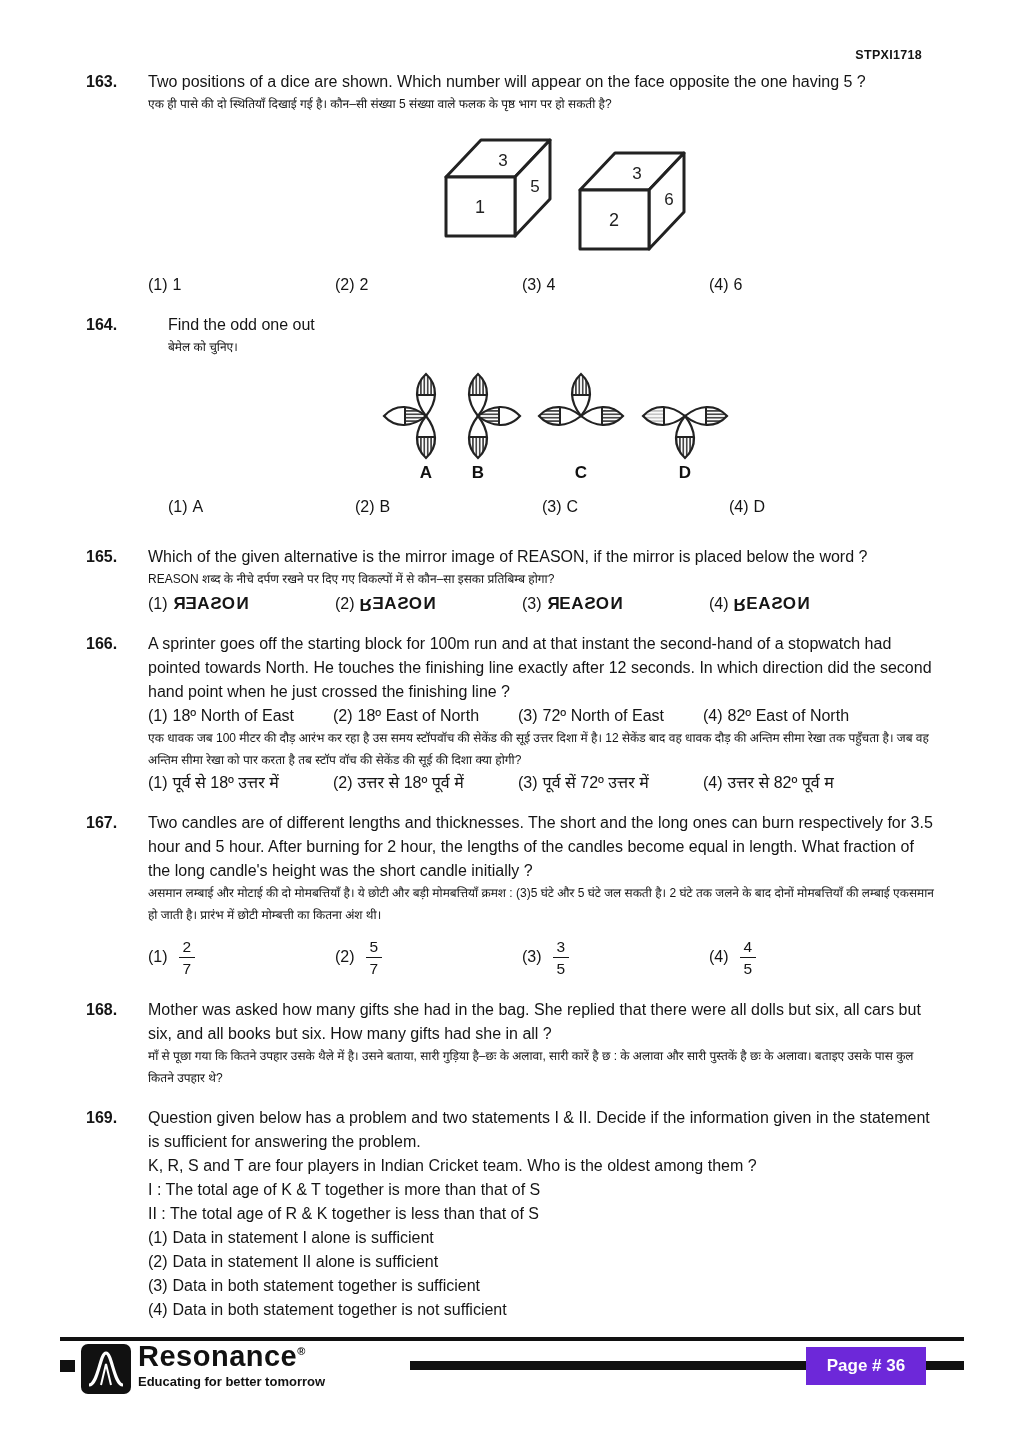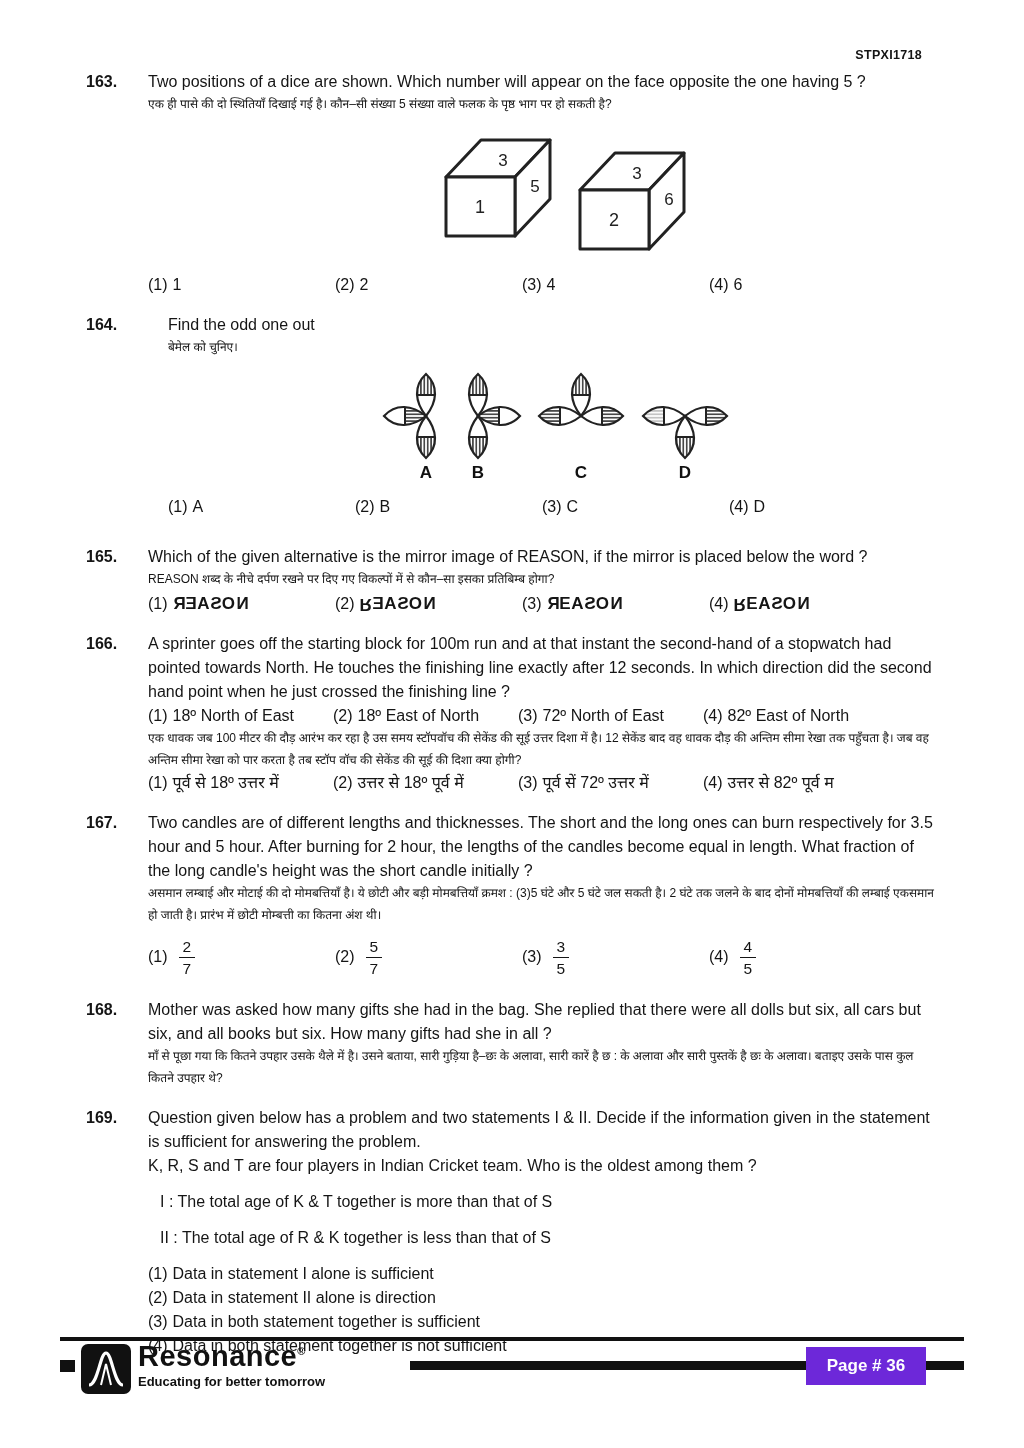--- a/index.html
+++ b/index.html
@@ -25,21 +25,21 @@
   .fig-dice{margin:16px 0 12px 293px;}
   .fig-flowers{margin:10px 0 2px 180px;}
   .mirror-word{font-weight:bold;font-size:17px;letter-spacing:.5px;}
   .mirror-word span{display:inline-block;}
   .flip-x{transform:scaleX(-1);}
   .flip-y{transform:scaleY(-1);}
   .frac{display:inline-block;text-align:center;font-size:15.5px;vertical-align:middle;margin-left:6px;line-height:1.25;}
   .frac .fn{display:block;padding:0 4px 1px;border-bottom:1.6px solid #151515;}
   .frac .fd{display:block;padding-top:1px;}
   .opts-frac{margin-top:10px;margin-bottom:4px;}
-  .stmt{margin:12px;}
+  .stmt{margin:0;}
   .optline{margin:0;}
   .gap-lg{margin-bottom:26px;gap:20px;}
   
   .footer-rule{position:absolute;left:60px;right:60px;top:1337px;height:3.5px;background:#111;}
   .footer{position:absolute;left:60px;right:60px;top:1344px;height:52px;}
   .footer-dash{position:absolute;left:0;top:16px;width:15px;height:12px;background:#111;}
   .logo-box{position:absolute;left:21px;top:0;width:50px;height:50px;}
   .brand-wrap{position:absolute;left:78px;top:-2px;}
   .brand{font-size:29px;font-weight:bold;letter-spacing:.5px;line-height:1;color:#111;}
   .brand sup{font-size:11px;}
@@ -304,21 +304,21 @@
   </div>
 
   <div class="qblock">
     <div class="qnum">169.</div>
     <div class="qbody">
       <div>Question given below has a problem and two statements I &amp; II. Decide if the information given in the statement is sufficient for answering the problem.</div>
       <div>K, R, S and T are four players in Indian Cricket team. Who is the oldest among them ?</div>
       <div class="stmt">I : The total age of K &amp; T together is more than that of S</div>
       <div class="stmt">II : The total age of R &amp; K together is less than that of S</div>
       <div class="optline"><span class="opt-label">(1)</span><span>Data in statement I alone is sufficient</span></div>
-      <div class="optline"><span class="opt-label">(2)</span><span>Data in statement II alone is direction</span></div>
+      <div class="optline"><span class="opt-label">(2)</span><span>Data in statement II alone is sufficient</span></div>
       <div class="optline"><span class="opt-label">(3)</span><span>Data in both statement together is sufficient</span></div>
       <div class="optline"><span class="opt-label">(4)</span><span>Data in both statement together is not sufficient</span></div>
     </div>
   </div>
 
 </div>
 
 <div class="footer-rule"></div>
 <div class="footer">
   <div class="footer-dash"></div>

